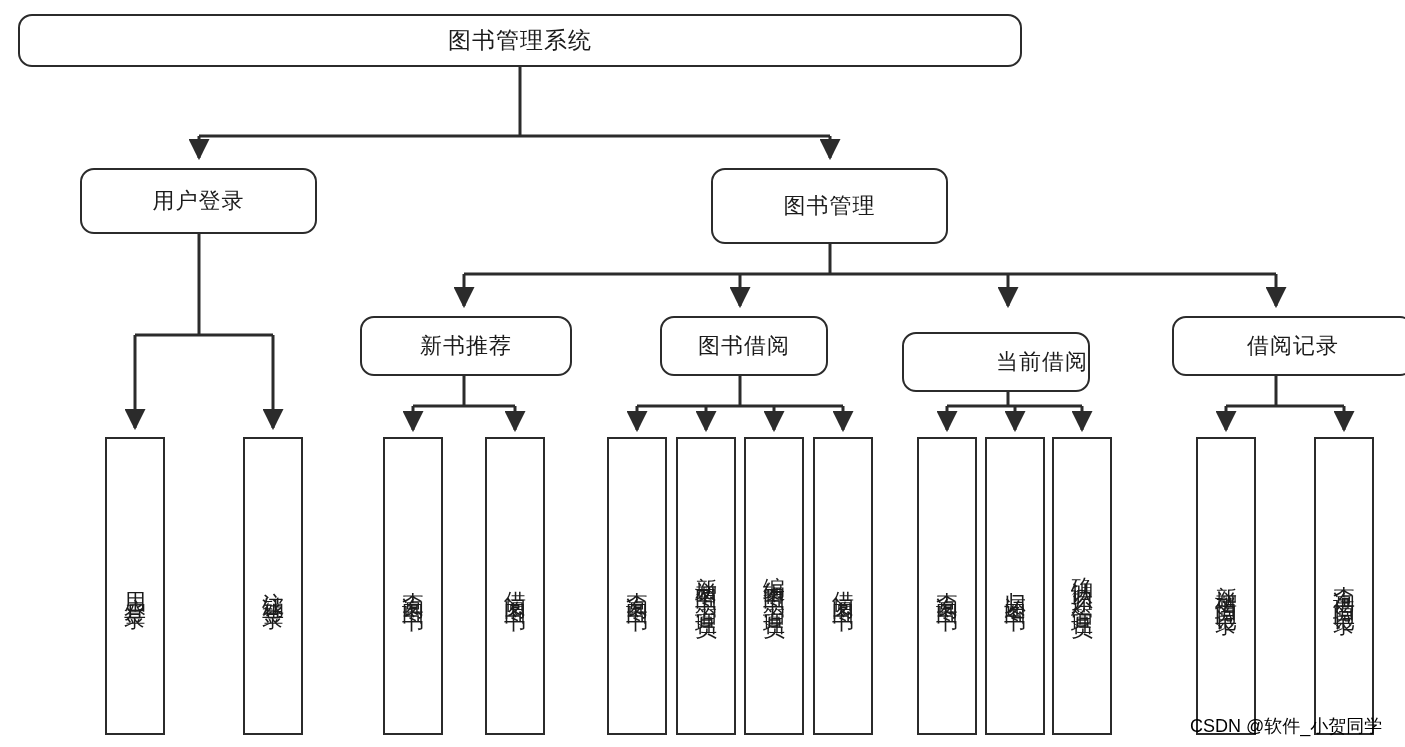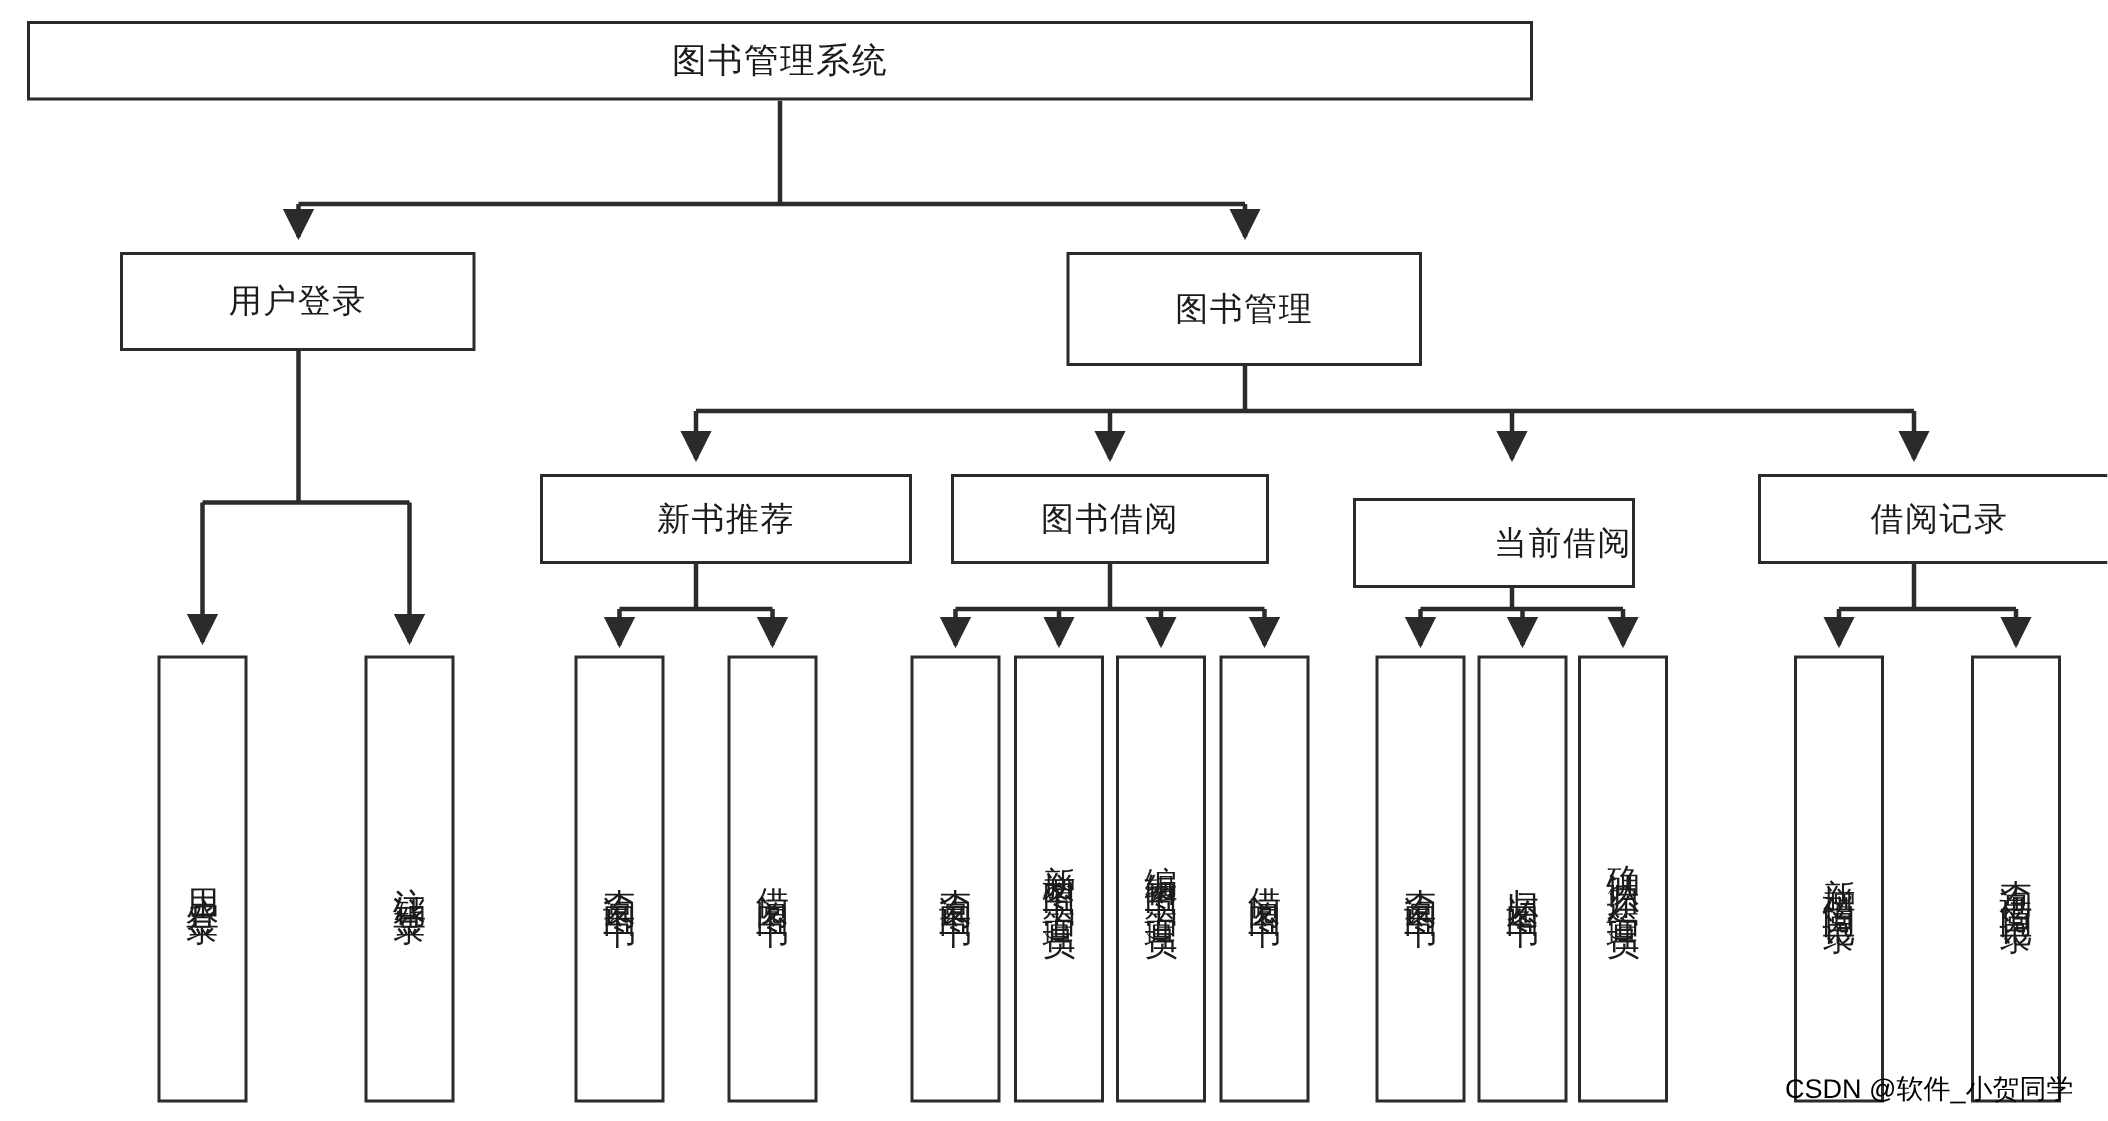--- a/index.html
+++ b/index.html
@@ -1,21 +1,21 @@
 <!DOCTYPE html>
 <html><head>
 <meta charset="utf-8">
 <style>
   html,body{margin:0;padding:0;background:#ffffff;}
   body{font-family:"Liberation Sans","DejaVu Sans",sans-serif;}
   #stage{position:relative;width:1405px;height:747px;background:#ffffff;overflow:hidden;}
   svg.edges{position:absolute;left:0;top:0;width:1405px;height:747px;pointer-events:none;}
   .node{position:absolute;box-sizing:border-box;border:2px solid #2b2b2b;background:#ffffff;
         display:flex;align-items:center;justify-content:center;color:#1b1b1b;}
-  .node.h{font-size:22px;letter-spacing:1px;}
+  .node.h{font-size:22px;letter-spacing:1px;border-radius:14px;}
   .node.v{padding:6px 0;}
   .node.v .vtext{writing-mode:vertical-rl;text-orientation:upright;font-size:22px;
         letter-spacing:6px;line-height:1;white-space:nowrap;}
   .node.root{font-size:23px;}
   .watermark{position:absolute;font-size:18px;color:#000000;white-space:nowrap;}
 </style>
 </head>
 <body>
 
 <div id="stage">
@@ -74,24 +74,24 @@
     <span>图书管理系统</span>
   </div>
 
   <div class="node h" style="left:80px;top:168px;width:237px;height:66px;">
     <span>用户登录</span>
   </div>
   <div class="node h" style="left:711px;top:168px;width:237px;height:76px;">
     <span>图书管理</span>
   </div>
 
-  <div class="node h" style="left:360px;top:316px;width:248px;height:60px;">
+  <div class="node h" style="left:360px;top:316px;width:212px;height:60px;">
     <span>新书推荐</span>
   </div>
-  <div class="node h" style="left:634px;top:316px;width:212px;height:60px;">
+  <div class="node h" style="left:660px;top:316px;width:168px;height:60px;">
     <span>图书借阅</span>
   </div>
   <div class="node h" style="left:902px;top:332px;width:188px;height:60px;justify-content:flex-end;">
     <span>当前借阅</span>
   </div>
   <div class="node h" style="left:1172px;top:316px;width:242px;height:60px;">
     <span>借阅记录</span>
   </div>
 
   <div class="node v" style="left:105px;top:437px;width:60px;height:298px;">

